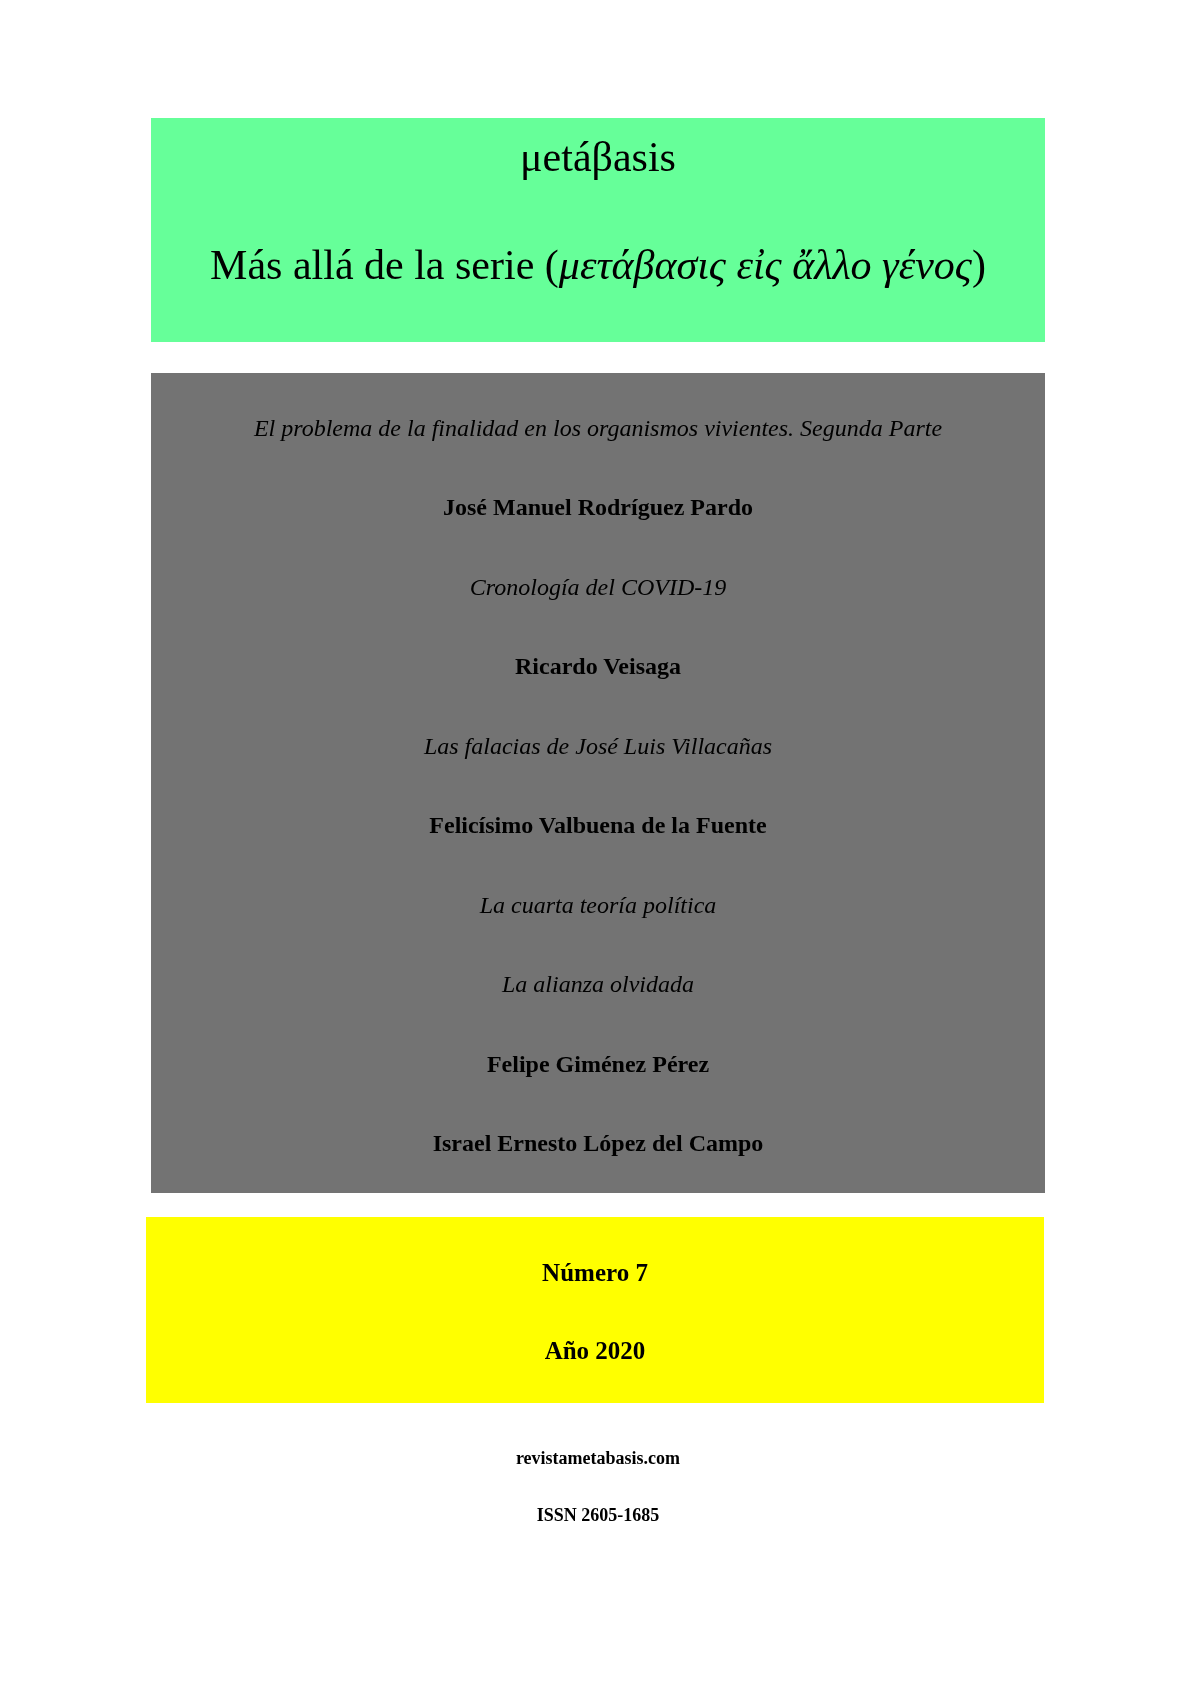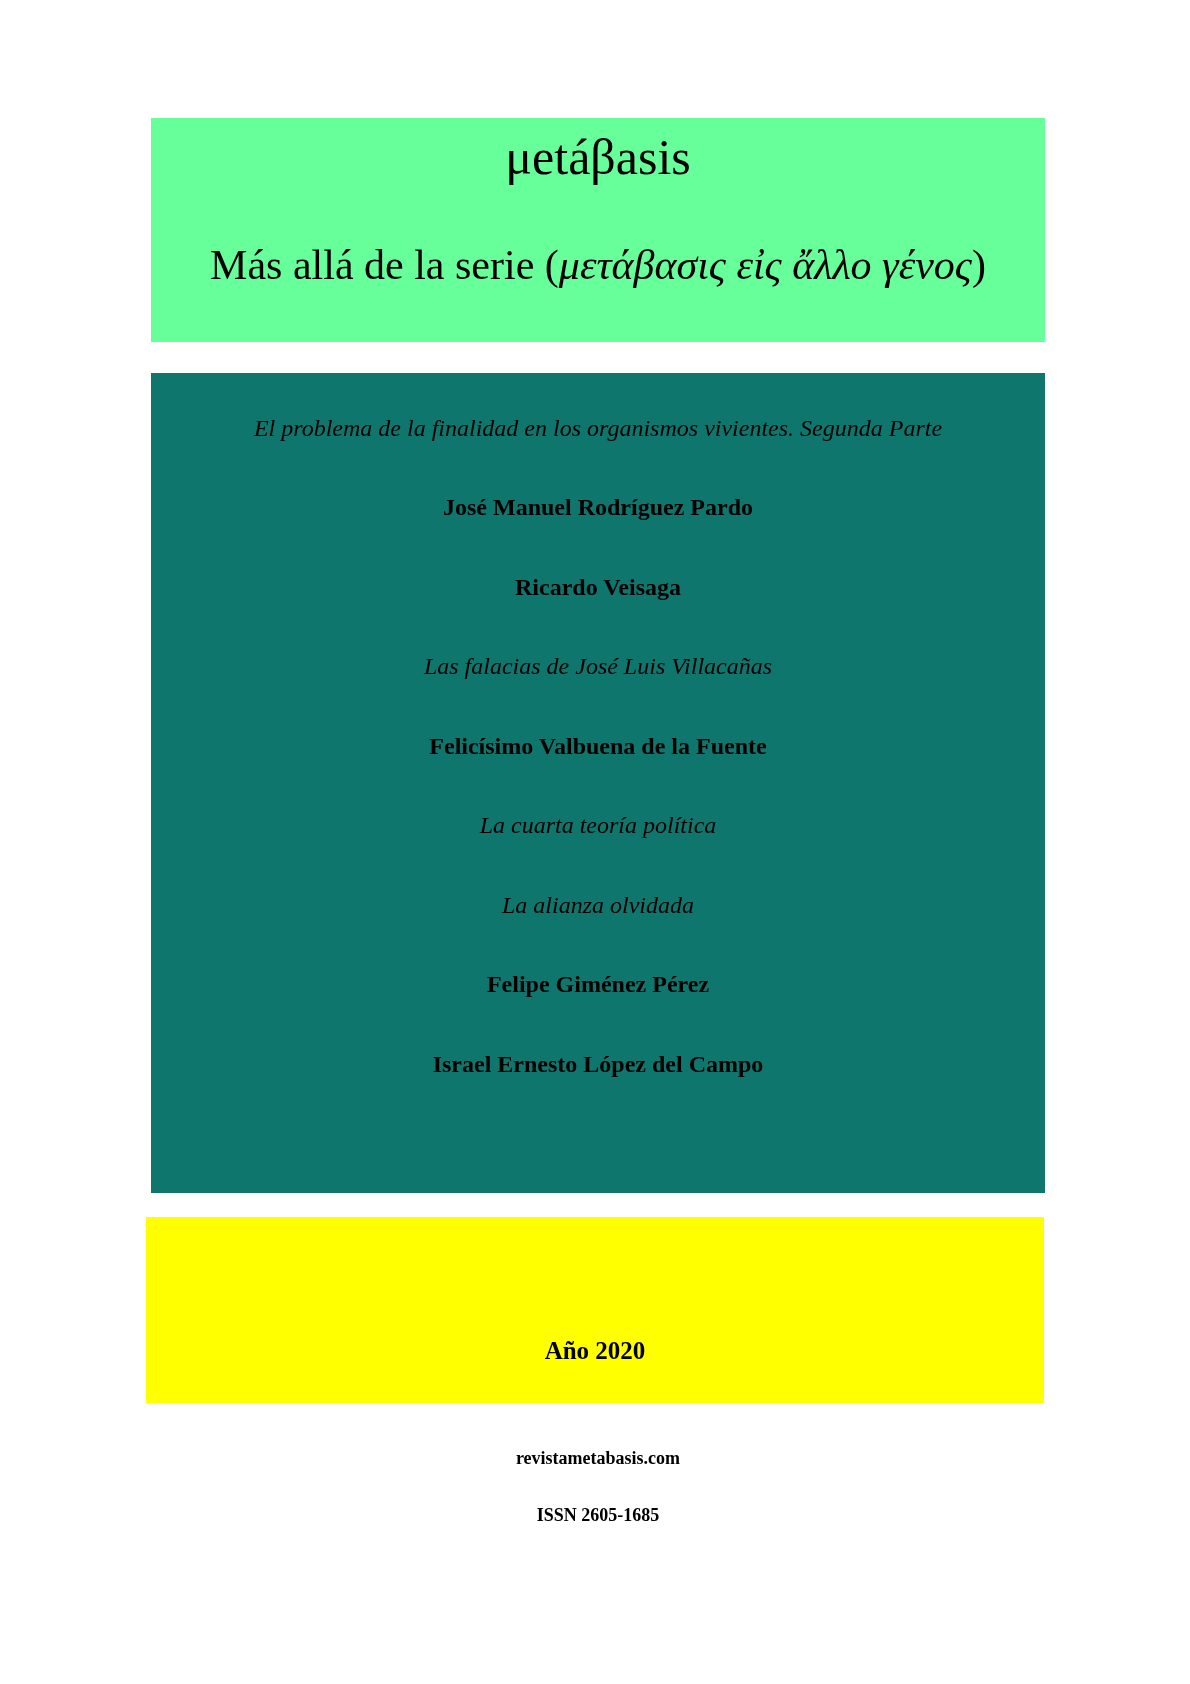--- a/index.html
+++ b/index.html
@@ -17,37 +17,37 @@
   
   .banner-green {
     left: 151px; top: 118px;
     width: 894px; height: 224px;
     background: #66FF99;
   }
   .journal-title {
     position: absolute; left: 0; right: 0; top: 39px;
     transform: translateY(-50%);
     text-align: center;
-    font-size: 50px; line-height: 1; font-weight: 400;
+    font-size: 42px; line-height: 1; font-weight: 400;
     white-space: nowrap;
   }
   .journal-subtitle {
     position: absolute; left: 0; right: 0; top: 147px;
     transform: translateY(-50%);
     text-align: center;
     font-size: 42px; line-height: 1;
     white-space: nowrap;
   }
   .greek-italic { font-style: italic; }
 
   
   .panel-pink {
     left: 151px; top: 373px;
     width: 894px; height: 820px;
-    background: #0f766e;
+    background: #737373;
     padding-top: 15px;
   }
   .toc-line {
     height: 79.5px;
     display: flex; align-items: center; justify-content: center;
     font-size: 24px; line-height: 1;
     white-space: nowrap;
   }
   .toc-line.article { font-style: italic; font-weight: 400; }
   .toc-line.author  { font-style: normal; font-weight: 700; text-align: center; }
@@ -89,29 +89,31 @@
       <span>μetáβasis</span>
     </div>
     <div class="journal-subtitle">
       <span>Más allá de la serie (</span><span class="greek-italic">μετάβασις εἰς ἄλλο γένος</span><span>)</span>
     </div>
   </div>
 
   <div class="block panel-pink">
     <div class="toc-line article">El problema de la finalidad en los organismos vivientes. Segunda Parte</div>
     <div class="toc-line author">José Manuel Rodríguez Pardo</div>
+    <div class="toc-line article">Cronología del COVID-19</div>
     <div class="toc-line author">Ricardo Veisaga</div>
     <div class="toc-line article">Las falacias de José Luis Villacañas</div>
     <div class="toc-line author">Felicísimo Valbuena de la Fuente</div>
     <div class="toc-line article">La cuarta teoría política</div>
     <div class="toc-line article">La alianza olvidada</div>
     <div class="toc-line author">Felipe Giménez Pérez</div>
     <div class="toc-line author">Israel Ernesto López del Campo</div>
   </div>
 
   <div class="block panel-yellow">
+    <div class="issue-line issue-number">Número 7</div>
     <div class="issue-line issue-year">Año 2020</div>
   </div>
 
   <div class="footer-line footer-website">revistametabasis.com</div>
   <div class="footer-line footer-issn">ISSN 2605-1685</div>
 
 </div>
 
 </body></html>

